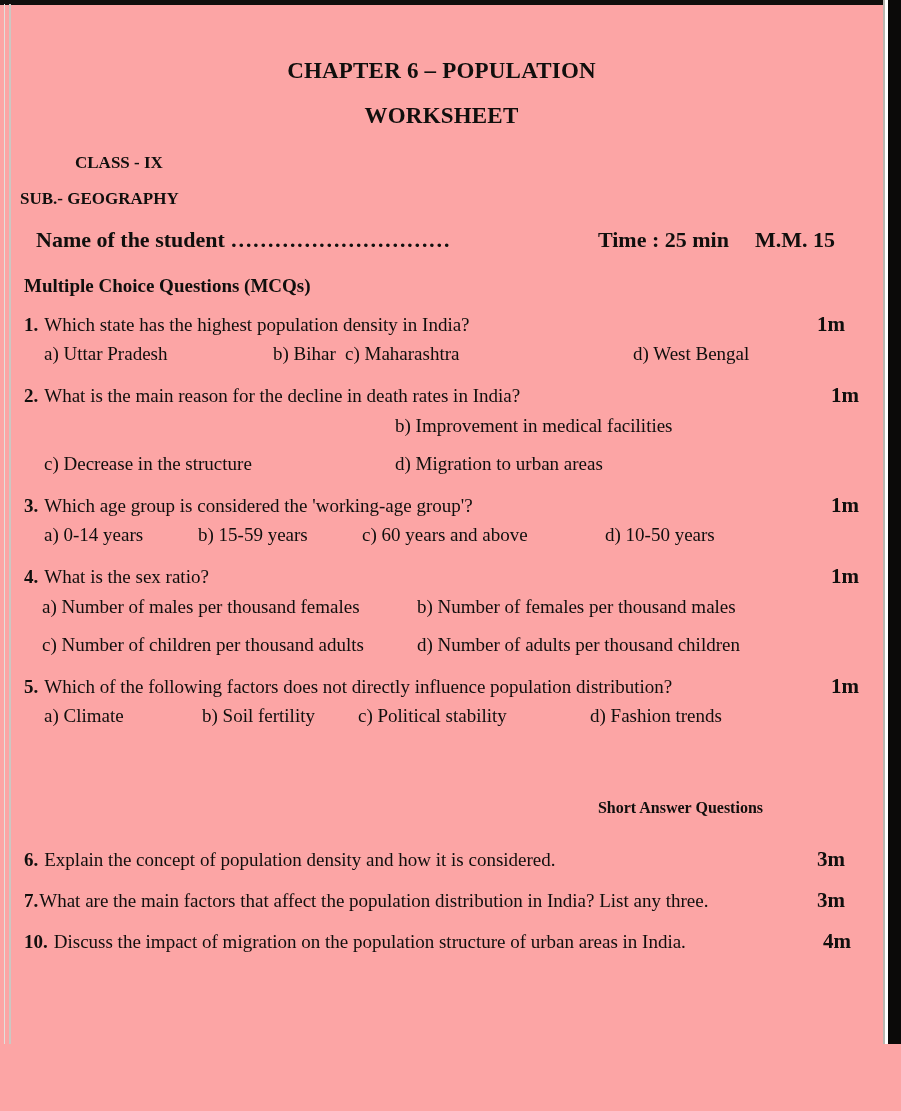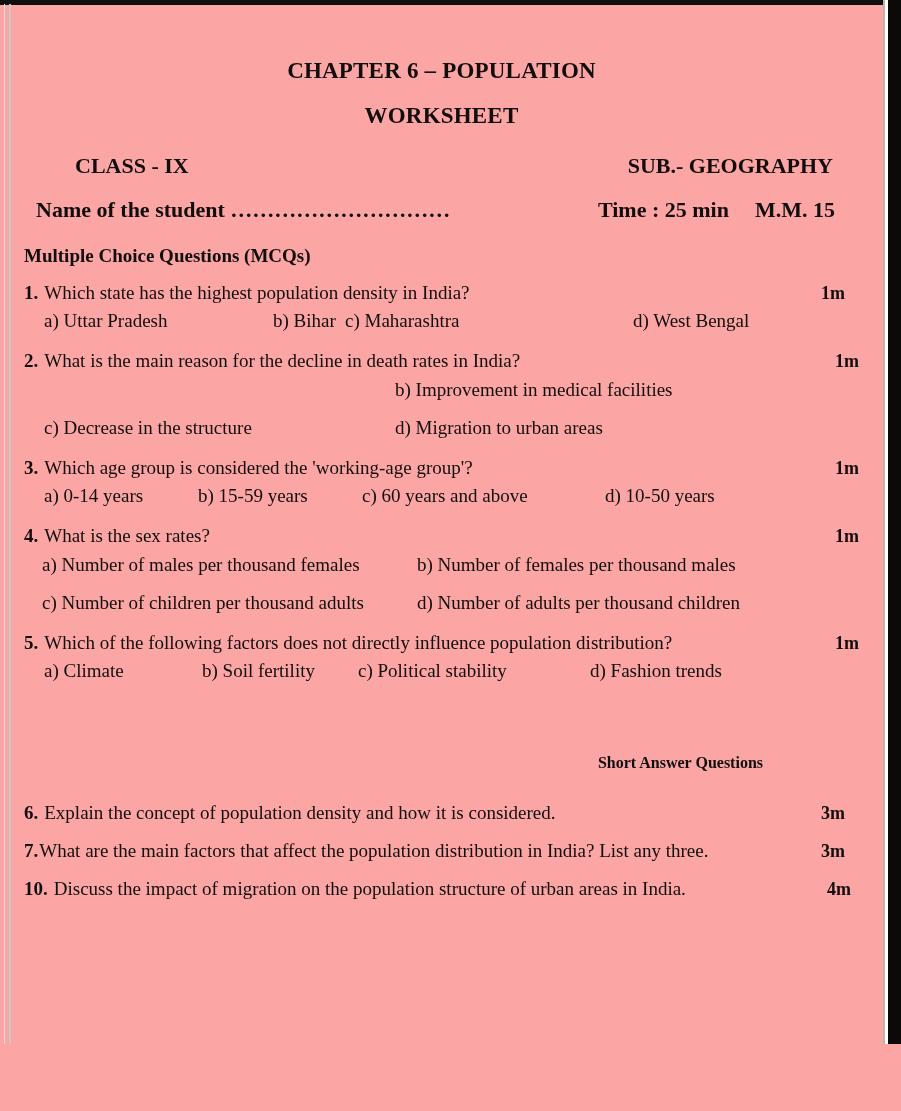--- a/index.html
+++ b/index.html
@@ -82,30 +82,31 @@
   .title-1 { padding-top: 58px; }
   .title-2 { padding-top: 19px; }
 
   .meta-row {
     display: flex;
     align-items: baseline;
     font-weight: bold;
   }
   .meta-row-1 {
     padding-top: 24px;
-    font-size: 22px;
+    font-size: 17px;
+    flex-direction: column;
   }
   .meta-row-2 {
     padding-top: 18px;
     font-size: 22px;
   }
   .meta-left-1 { padding-left: 55px; }
   .meta-left-2 { padding-left: 16px; }
   .meta-spacer { flex: 1 1 auto; }
-  .meta-right-1 { padding-right: 30px; }
+  .meta-right-1 { padding-right: 30px; margin-top: 16px; }
   .meta-time { padding-right: 26px; }
   .meta-mm { padding-right: 28px; }
 
   .section-label {
     font-weight: bold;
     font-size: 19px;
     padding-top: 22px;
     padding-left: 4px;
   }
 
@@ -122,21 +123,21 @@
     font-weight: bold;
     white-space: pre;
   }
   .q-text {
     flex: 0 1 auto;
     font-weight: normal;
   }
   .q-fill { flex: 1 1 auto; }
   .q-marks {
     font-weight: bold;
-    font-size: 18px;
+    font-size: 21px;
     white-space: pre;
     text-align: right;
   }
 
   
   .opt-row {
     position: relative;
     height: 38px;
     font-size: 19px;
     margin-top: 6px;
@@ -256,21 +257,21 @@
         <span class="opt" style="left:24px">a) 0-14 years</span>
         <span class="opt" style="left:178px">b) 15-59 years</span>
         <span class="opt" style="left:342px">c) 60 years and above</span>
         <span class="opt" style="left:585px">d) 10-50 years</span>
       </div>
     </div>
 
     <div class="q-block" style="padding-top:2px">
       <div class="q-line">
         <span class="q-num">4.</span>
-        <span class="q-text" style="padding-left:6px">What is the sex rates?</span>
+        <span class="q-text" style="padding-left:6px">What is the sex ratio?</span>
         <span class="q-fill"></span>
         <span class="q-marks" style="padding-right:4px">1m</span>
       </div>
       <div class="opt-grid">
         <div class="opt-g-row">
           <span class="opt" style="left:22px">a) Number of males per thousand females</span>
           <span class="opt" style="left:397px">b) Number of females per thousand males</span>
         </div>
         <div class="opt-g-row">
           <span class="opt" style="left:22px">c) Number of children per thousand adults</span>

